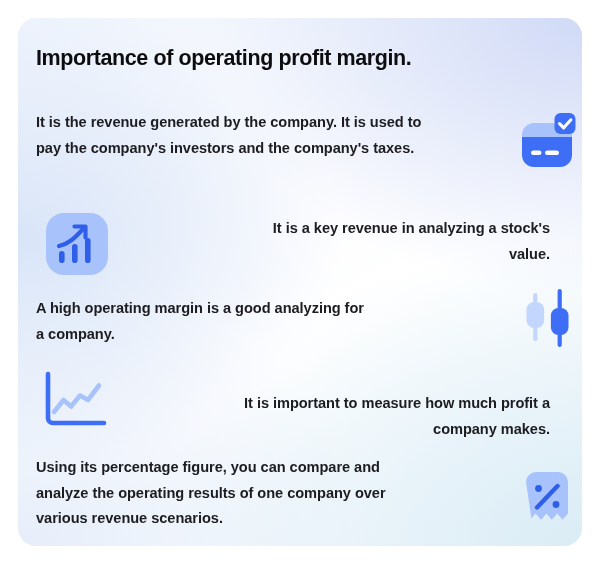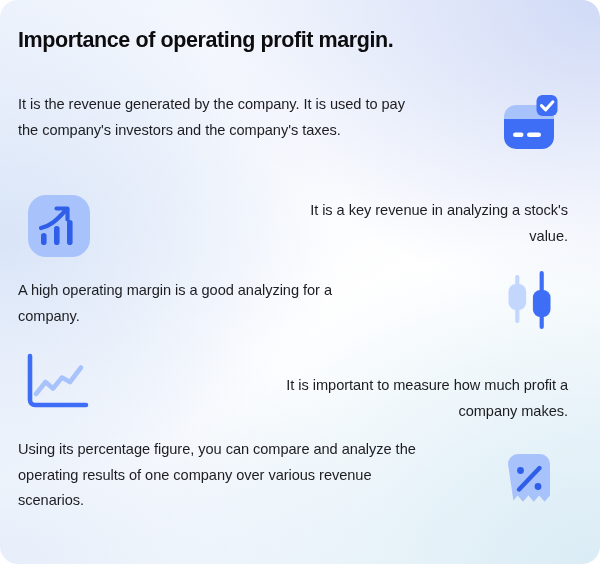--- a/index.html
+++ b/index.html
@@ -12,21 +12,21 @@
     height: 564px;
     overflow: hidden;
     font-family: "Liberation Sans", sans-serif;
   }
 
   .canvas {
     position: relative;
     width: 600px;
     height: 564px;
     box-sizing: border-box;
-    padding: 0;
+    padding: 18px;
     background: #ffffff;
   }
 
   .card {
     position: relative;
     width: 100%;
     height: 100%;
     border-radius: 18px;
     overflow: hidden;
     background:
@@ -49,20 +49,21 @@
     line-height: 1.2;
     white-space: nowrap;
   }
 
   .para {
     position: absolute;
     font-size: 14.6px;
     line-height: 25.5px;
     color: #1d1d21;
     letter-spacing: -0.05px;
+    font-weight: bold;
   }
   .para.left  { left: 18px;  text-align: left; }
   .para.right { right: 32px; text-align: right; }
 
   .p1 { top: 92px;  width: 400px; }
   .p2 { top: 198px; width: 300px; }
   .p3 { top: 278px; width: 330px; }
   .p4 { top: 373px; width: 330px; }
   .p5 { top: 437px; width: 400px; }
 

